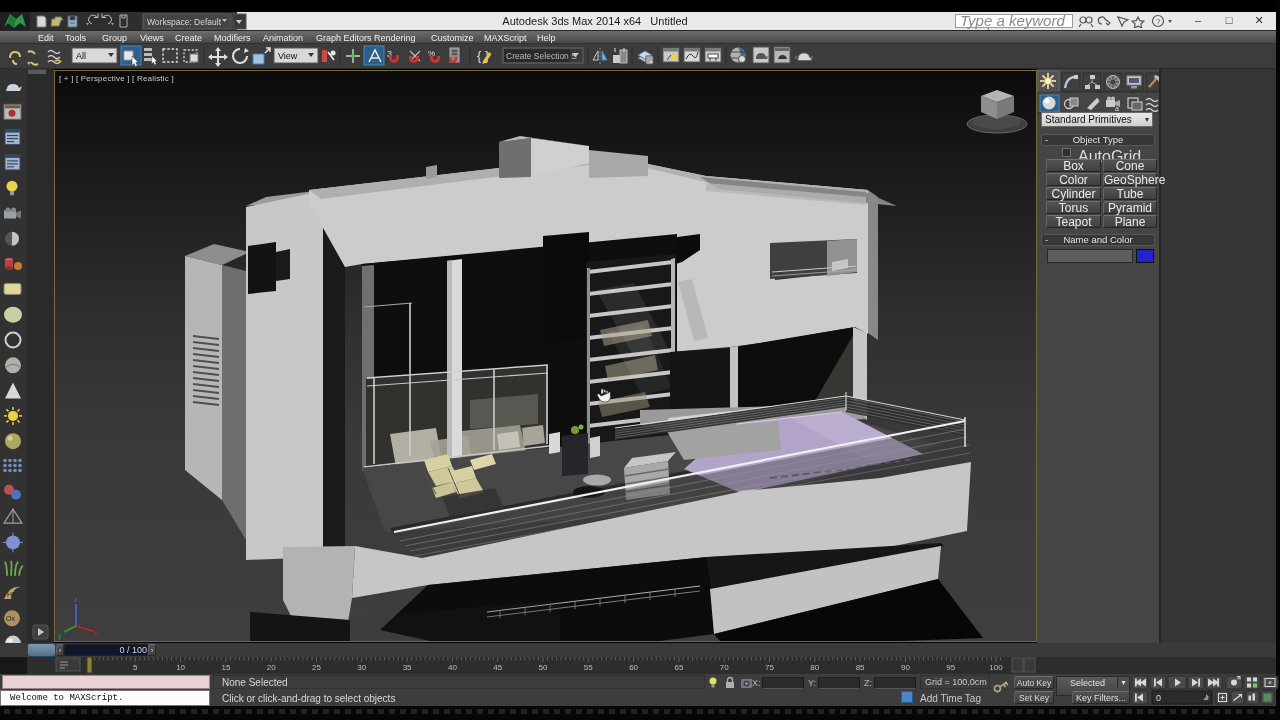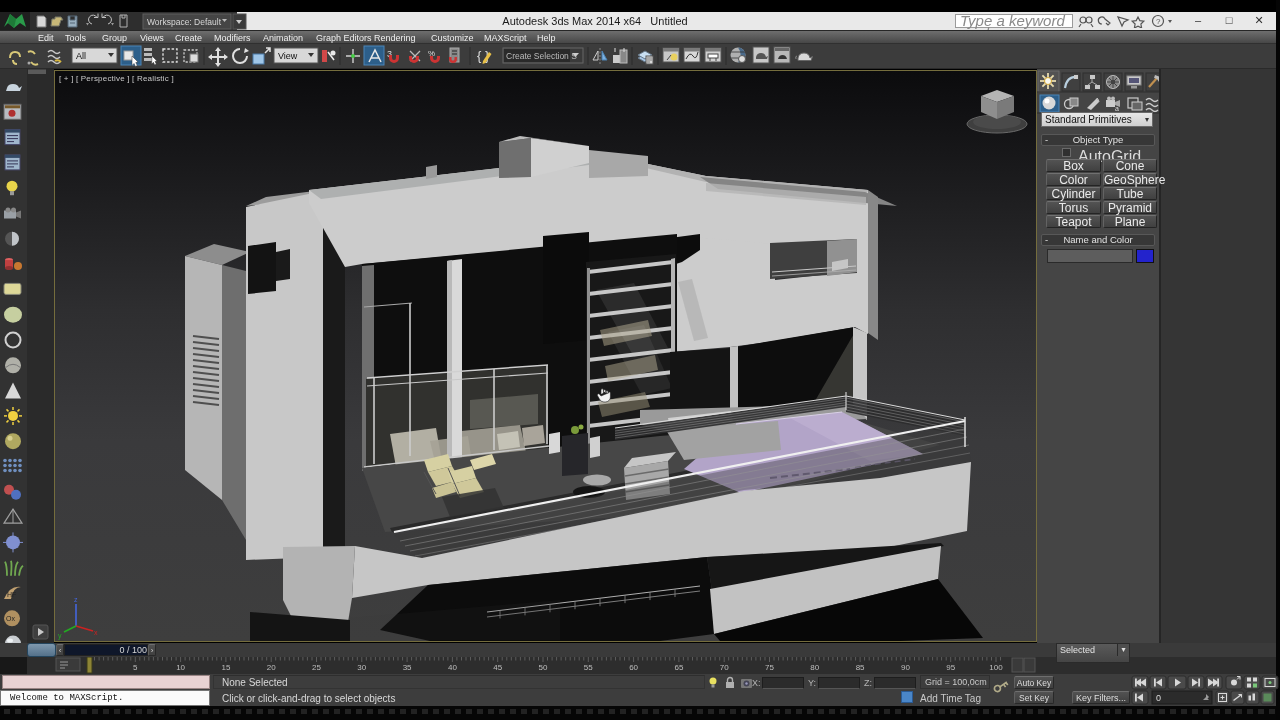--- a/index.html
+++ b/index.html
@@ -1017,21 +1017,21 @@
   <div class="abs fld" style="left:762px;top:677px;width:42px"></div>
   <div class="abs lbl" style="left:808px;top:678px;color:#b5b5b5">Y:</div>
   <div class="abs fld" style="left:818px;top:677px;width:42px"></div>
   <div class="abs lbl" style="left:864px;top:678px;color:#b5b5b5">Z:</div>
   <div class="abs fld" style="left:874px;top:677px;width:42px"></div>
   <div class="abs" style="left:920px;top:675px;width:70px;height:14px;border:1px solid #303030;color:#c9c9c9;font-size:9px;line-height:13px;padding-left:4px">Grid = 100,0cm</div>
   <div class="abs" style="left:901px;top:691px;width:12px;height:12px;background:#4a86c8;border:1px solid #2a5a94"></div>
   <div class="abs lbl" style="left:920px;top:693px;font-size:10px">Add Time Tag</div>
   <div class="abs btn3" style="left:1014px;top:676px;width:40px;height:13px;font-size:8.5px;line-height:12px">Auto Key</div>
   <div class="abs btn3" style="left:1014px;top:691px;width:40px;height:13px;font-size:8.5px;line-height:12px">Set Key</div>
-  <div class="abs" style="left:1056px;top:643px;width:74px;height:20px;background:linear-gradient(#5a5a5a,#454545);border:1px solid #2a2a2a;color:#e2e2e2;font-size:9px;line-height:12px;padding-left:3px">Selected<span style="float:right;width:12px;text-align:center;background:#4e4e4e;border-left:1px solid #2a2a2a;font-size:8px">▾</span></div>
+  <div class="abs" style="left:1056px;top:676px;width:74px;height:20px;background:linear-gradient(#5a5a5a,#454545);border:1px solid #2a2a2a;color:#e2e2e2;font-size:9px;line-height:12px;padding-left:13px">Selected<span style="float:right;width:12px;text-align:center;background:#4e4e4e;border-left:1px solid #2a2a2a;font-size:8px">▾</span></div>
   <div class="abs btn3" style="left:1072px;top:691px;width:58px;height:13px;font-size:9px;line-height:12px">Key Filters...</div>
   <svg class="abs" style="left:1130px;top:674px" width="150" height="32" id="playsvg">
       <g transform="translate(2,2)">
         <rect width="16" height="13" rx="2" fill="#4a4a4a" stroke="#2d2d2d"></rect>
         <g transform="translate(8.0,6.5)" fill="#d8d8d8" stroke="none">
           <rect x="-5" y="-4" width="1.8" height="8"></rect>
           <g transform="translate(-1,0)">
             <path d="M2 -4 L-4 0 L2 4 z"></path>
           </g>
           <g transform="translate(4,0)">

